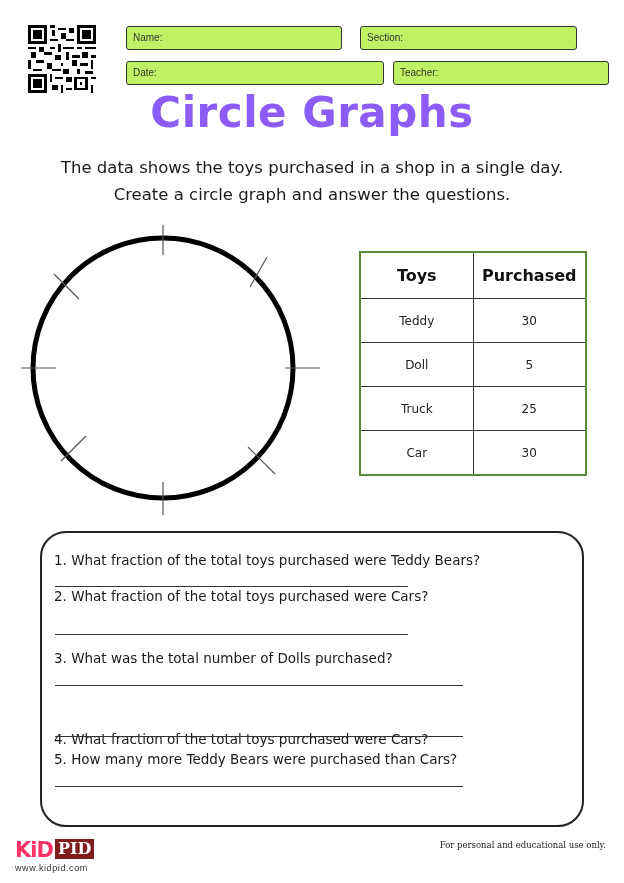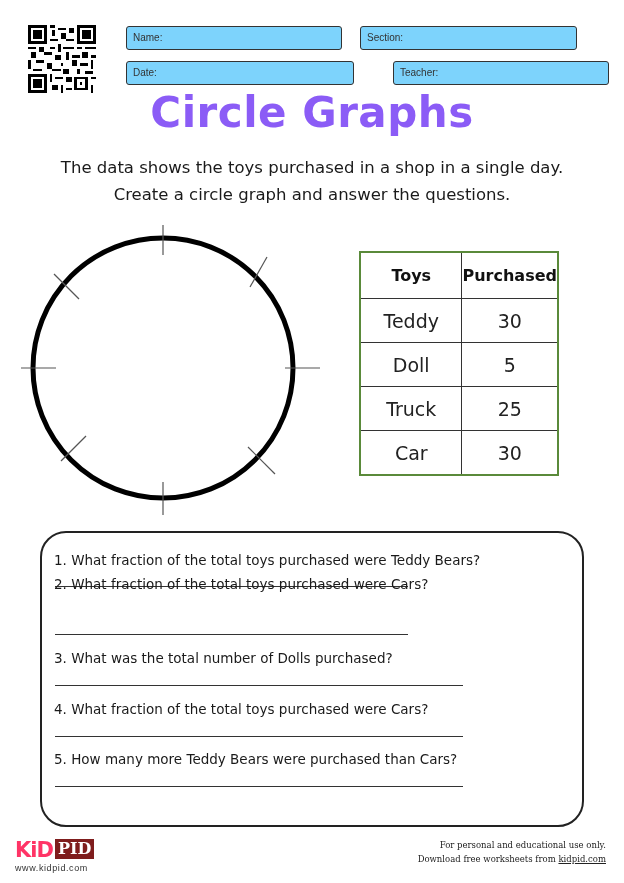--- a/index.html
+++ b/index.html
@@ -1,26 +1,26 @@
 <!DOCTYPE html>
 <html><head>
   <meta charset="utf-8">
   <style>
     html, body { margin: 0; padding: 0; background: #ffffff; }
     body { width: 624px; height: 883px; position: relative; overflow: hidden; font-family: "DejaVu Sans", sans-serif; color: #111; }
     .abs { position: absolute; }
     .qr { left: 27px; top: 25px; width: 70px; height: 68px; }
-    .field { position: absolute; border: 1.5px solid #333; border-radius: 3px; height: 24px; box-sizing: border-box; font-family: "Liberation Sans", sans-serif; font-size: 10px; color: #333; padding-left: 6px; line-height: 21px; background: #7dd3fc; }
+    .field { position: absolute; border: 1.5px solid #333; border-radius: 3px; height: 24px; box-sizing: border-box; font-family: "Liberation Sans", sans-serif; font-size: 10px; color: #333; padding-left: 6px; line-height: 21px; background: #bef264; }
     .title { left: 0; width: 624px; top: 88px; text-align: center; font-family: "DejaVu Sans", sans-serif; font-weight: bold; font-size: 42px; color: #8b5cf6; letter-spacing: 0.5px; }
     .subtitle { left: 0; width: 624px; text-align: center; font-family: "DejaVu Sans", sans-serif; font-size: 16.5px; color: #1a1a1a; }
     .chart-wrap { left: 20px; top: 225px; width: 300px; height: 298px; }
-    table.data { position: absolute; left: 359px; top: 251px; width: 200px; border-collapse: collapse; border: 2px solid #5a8a3a; }
+    table.data { position: absolute; left: 359px; top: 251px; width: 228px; border-collapse: collapse; border: 2px solid #5a8a3a; }
     table.data th, table.data td { border: 1px solid #333; text-align: center; height: 43px; padding: 0; font-family: "DejaVu Sans", sans-serif; }
     table.data th { font-weight: bold; font-size: 16px; height: 45px; }
-    table.data td { font-size: 19px; font-weight: normal; color: #222; }
+    table.data td { font-size: 12px; font-weight: normal; color: #222; }
     table.data col.c1 { width: 113px; }
     .qbox { left: 40px; top: 531px; width: 544px; height: 296px; border: 2px solid #222; border-radius: 26px; box-sizing: border-box; }
     .q { position: absolute; left: 54px; font-family: "DejaVu Sans", sans-serif; font-size: 13.5px; color: #1a1a1a; white-space: nowrap; }
     .line { position: absolute; left: 55px; height: 0; border-top: 1px solid #333; }
     .logo { left: 15px; top: 838px; }
     .logo-kid { font-family: "DejaVu Sans", sans-serif; font-weight: bold; font-size: 21px; color: #ff3466; letter-spacing: -1px; }
     .logo-pid { display: inline-block; background: #7f1d1d; color: #fff; font-family: "DejaVu Serif", serif; font-weight: bold; font-size: 16px; padding: 0 3px; height: 20px; line-height: 20px; vertical-align: 3px; margin-left: 2px; }
     .logo-url { left: 15px; top: 863px; font-family: "Liberation Sans", sans-serif; font-size: 9px; color: #333; letter-spacing: 0.6px; }
     .footer-right { right: 18px; top: 838px; text-align: right; font-family: "DejaVu Serif", serif; font-size: 8.5px; color: #222; line-height: 14px; }
     .footer-right a { color: #222; text-decoration: underline; }
@@ -86,21 +86,21 @@
       <rect x="23" y="22" width="1" height="3"></rect>
   </g>
 </svg>
 
 <div class="field" style="left:126px; top:26px; width:216px;">
   <span>Name:</span>
 </div>
 <div class="field" style="left:360px; top:26px; width:217px;">
   <span>Section:</span>
 </div>
-<div class="field" style="left:126px; top:61px; width:228px;">
+<div class="field" style="left:126px; top:61px; width:258px;">
   <span>Date:</span>
 </div>
 <div class="field" style="left:361px; top:61px; width:216px;margin-left:32px;">
   <span>Teacher:</span>
 </div>
 
 <div class="abs title">Circle Graphs</div>
 
 <div class="abs subtitle" style="top:158px;">The data shows the toys purchased in a shop in a single day.</div>
 <div class="abs subtitle" style="top:185px;">Create a circle graph and answer the questions.</div>
@@ -148,33 +148,32 @@
       <td>30</td>
     </tr>
   </tbody>
 </table>
 
 <div class="abs qbox"></div>
 
 <div class="q" style="top:552px;">1. What fraction of the total toys purchased were Teddy Bears?</div>
 <div class="line" style="top:586px; width:353px;"></div>
 
-<div class="q" style="top:576px;">2. What fraction of the total toys purchased were Cars?</div>
+<div class="q" style="top:588px;">2. What fraction of the total toys purchased were Cars?</div>
 <div class="line" style="top:634px; width:353px;"></div>
 
 <div class="q" style="top:650px;">3. What was the total number of Dolls purchased?</div>
 <div class="line" style="top:685px; width:408px;"></div>
 
-<div class="q" style="top:701px;">4. What fraction of the total toys purchased were Cars?</div>
+<div class="q" style="top:731px;">4. What fraction of the total toys purchased were Cars?</div>
 <div class="line" style="top:736px; width:408px;"></div>
 
 <div class="q" style="top:751px;">5. How many more Teddy Bears were purchased than Cars?</div>
 <div class="line" style="top:786px; width:408px;"></div>
 
 <div class="abs logo">
   <span class="logo-kid">KiD</span><span class="logo-pid">PID</span>
 </div>
 <div class="abs logo-url">www.kidpid.com</div>
 
 <div class="abs footer-right">
   <div>For personal and educational use only.</div>
-  <div><span>Download free worksheets from </span><a>kidpid.com</a></div>
 </div>
 
 </body></html>

